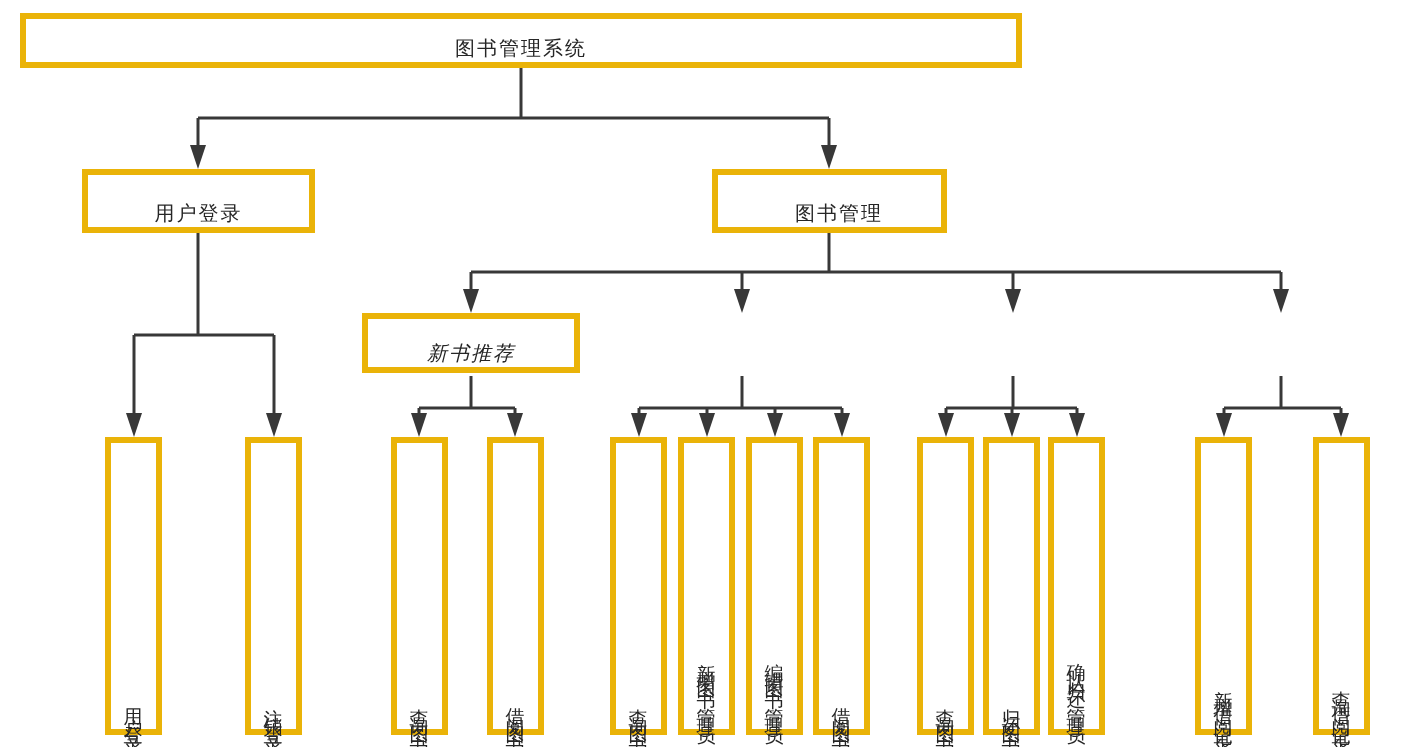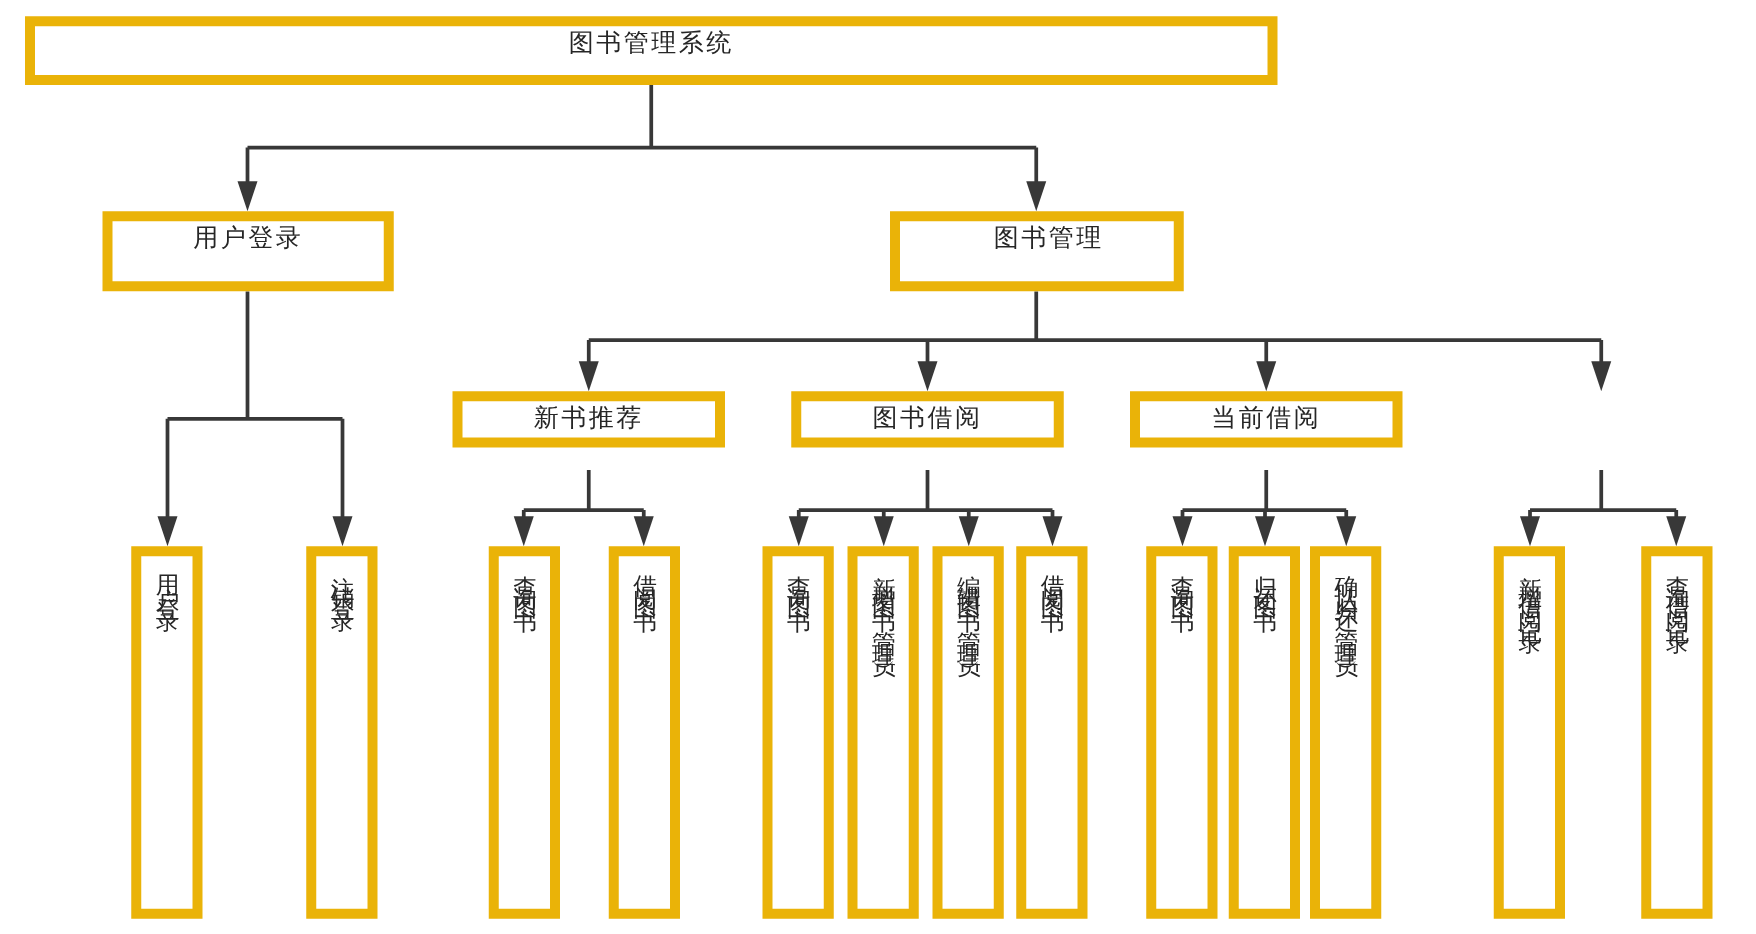--- a/index.html
+++ b/index.html
@@ -13,33 +13,33 @@
   }
   .wires {
     position: absolute;
     left: 0; top: 0;
     width: 1405px; height: 747px;
     z-index: 0;
   }
   .node {
     position: absolute;
     box-sizing: border-box;
-    border: 8px solid #eab308;
+    border: 6px solid #eab308;
     background: #ffffff;
     color: #262626;
     display: flex;
-    align-items: flex-start;
+    align-items: flex-end;
     justify-content: center;
     z-index: 1;
   }
   .hnode { font-size: 20px; letter-spacing: 2px; }
   .root  { left: 20px;  top: 13px;  width: 1002px; height: 55px; }
   .l1a   { left: 82px;  top: 169px; width: 233px;  height: 64px; }
   .l1b   { left: 712px; top: 169px; width: 235px;  height: 64px; padding-left: 19px; }
-  .l2    { top: 313px; width: 218px; height: 45px; }
+  .l2    { top: 313px; width: 218px; height: 60px; font-style: italic; }
   .leaf  { top: 437px; width: 57px; height: 298px; font-size: 19px; }
   .vtext {
     writing-mode: vertical-rl;
     text-orientation: mixed;
     letter-spacing: 9px;
     line-height: 1;
     white-space: nowrap;
   }
   .watermark {
     position: absolute;
@@ -134,26 +134,20 @@
   <div class="node hnode l1a">
     <span>用户登录</span>
   </div>
   <div class="node hnode l1b">
     <span>图书管理</span>
   </div>
 
   <div class="node hnode l2" style="left:362px">
     <span>新书推荐</span>
   </div>
-  <div class="node hnode l2" style="left:633px">
-    <span>图书借阅</span>
-  </div>
-  <div class="node hnode l2" style="left:904px">
-    <span>当前借阅</span>
-  </div>
 
   <div class="node leaf" style="left:105px">
     <span class="vtext">用户登录</span>
   </div>
   <div class="node leaf" style="left:245px">
     <span class="vtext">注销登录</span>
   </div>
 
   <div class="node leaf" style="left:391px">
     <span class="vtext">查询图书</span>

